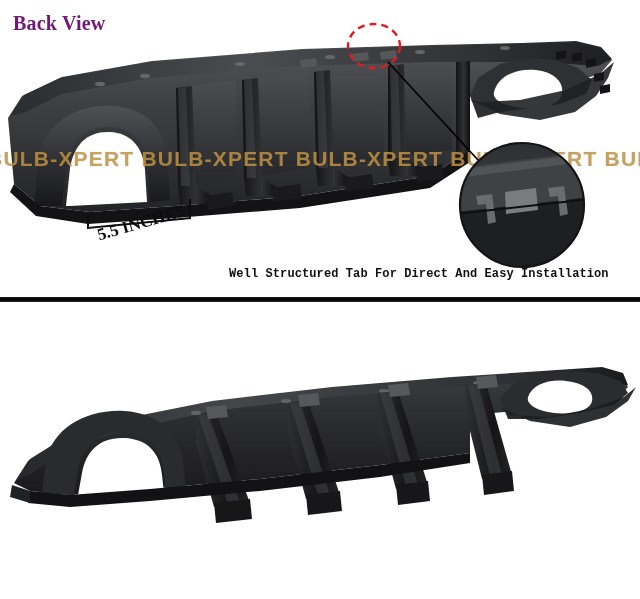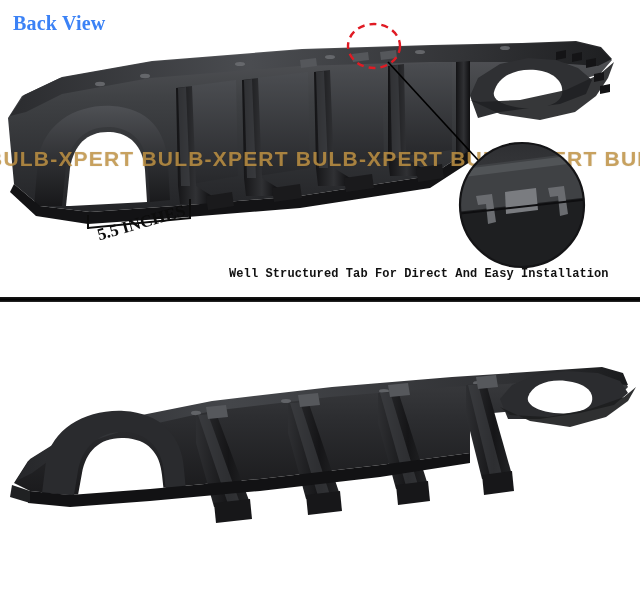--- a/index.html
+++ b/index.html
@@ -48,21 +48,21 @@
 
   
   #back-view-label {
     position: absolute;
     left: 13px;
     top: 12px;
     font-family: "Liberation Serif", serif;
     font-weight: bold;
     font-size: 20px;
     line-height: 22px;
-    color: #3b82f6;
+    color: #701a75;
     letter-spacing: 0.2px;
     z-index: 22;
     white-space: nowrap;
   }
   #tab-caption {
     position: absolute;
     left: 229px;
     top: 265px;
     font-family: Liberation Mono, monospace;
     font-weight: bold;

